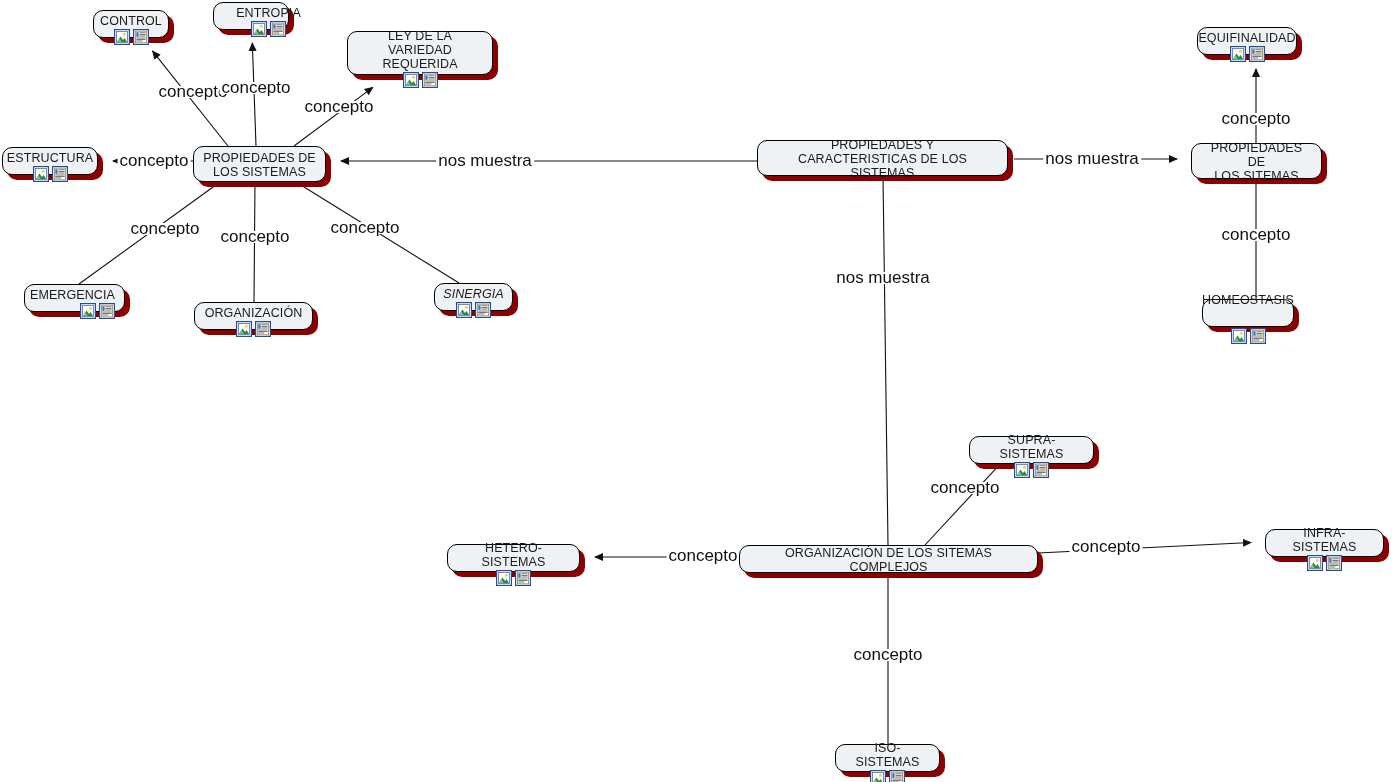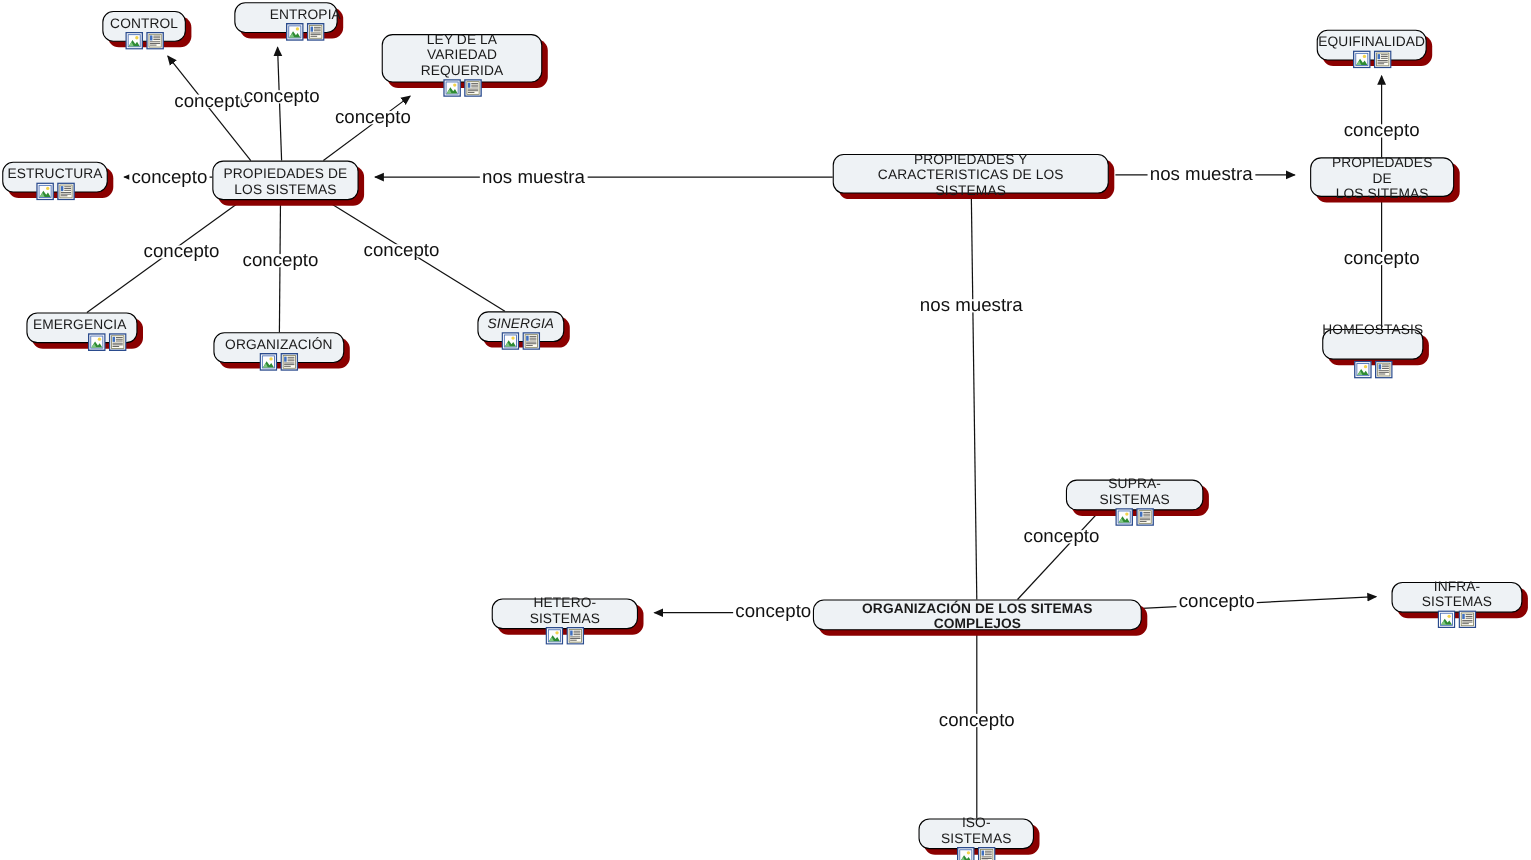--- a/index.html
+++ b/index.html
@@ -136,21 +136,21 @@
             <rect x="3.3" y="3.2" width="2.3" height="4.6" fill="#3f6fbf"></rect>
             <rect x="6.4" y="3.4" width="6.2" height="0.8" fill="#555555"></rect>
             <rect x="6.4" y="5.0" width="6.2" height="0.8" fill="#555555"></rect>
             <rect x="6.4" y="6.6" width="6.2" height="0.8" fill="#555555"></rect>
             <rect x="3.3" y="8.6" width="9.3" height="0.8" fill="#555555"></rect>
             <rect x="3.3" y="10.1" width="9.3" height="0.8" fill="#555555"></rect>
             <rect x="3.3" y="11.6" width="6.0" height="0.8" fill="#555555"></rect>
           </svg>
         </div>
       </div>
-      <div class="node" style="left: 213px; top: 2px; width: 94px; height: 28px; padding-left: 44px;">
+      <div class="node" style="left: 213px; top: 2px; width: 76px; height: 28px; padding-left: 44px;">
         <div class="node-label">ENTROPIA</div>
         <div class="node-icons">
           <svg class="icon-box" viewBox="0 0 16 16">
             <rect x="0.5" y="0.5" width="15" height="15" fill="#ffffff" stroke="#2a4b8d" stroke-width="1.4"></rect>
             <rect x="2.5" y="2.5" width="11" height="11" fill="#fdfdfd" stroke="#4a6fb5" stroke-width="0.8"></rect>
             <circle cx="10.4" cy="5.3" r="1.5" fill="#f2d34a"></circle>
             <path d="M3 13 L6.4 7.4 L9 11 L10.6 9 L13 13 Z" fill="#2e8b33"></path>
             <path d="M3 13 L5.6 9.2 L7.6 13 Z" fill="#7dc47f"></path>
           </svg>
           <svg class="icon-box" viewBox="0 0 16 16">
@@ -379,21 +379,21 @@
             <rect x="3.3" y="3.2" width="2.3" height="4.6" fill="#3f6fbf"></rect>
             <rect x="6.4" y="3.4" width="6.2" height="0.8" fill="#555555"></rect>
             <rect x="6.4" y="5.0" width="6.2" height="0.8" fill="#555555"></rect>
             <rect x="6.4" y="6.6" width="6.2" height="0.8" fill="#555555"></rect>
             <rect x="3.3" y="8.6" width="9.3" height="0.8" fill="#555555"></rect>
             <rect x="3.3" y="10.1" width="9.3" height="0.8" fill="#555555"></rect>
             <rect x="3.3" y="11.6" width="6.0" height="0.8" fill="#555555"></rect>
           </svg>
         </div>
       </div>
-      <div class="node" style="left: 739px; top: 545px; width: 299px; height: 28px; font-weight: bold;">
+      <div class="node" style="left: 739px; top: 545px; width: 299px; height: 28px;">
         <div class="node-label">ORGANIZACIÓN DE LOS SITEMAS COMPLEJOS</div>
       </div>
       <div class="node" style="left: 1265px; top: 529px; width: 119px; height: 28px;">
         <div class="node-label">INFRA-SISTEMAS</div>
         <div class="node-icons">
           <svg class="icon-box" viewBox="0 0 16 16">
             <rect x="0.5" y="0.5" width="15" height="15" fill="#ffffff" stroke="#2a4b8d" stroke-width="1.4"></rect>
             <rect x="2.5" y="2.5" width="11" height="11" fill="#fdfdfd" stroke="#4a6fb5" stroke-width="0.8"></rect>
             <circle cx="10.4" cy="5.3" r="1.5" fill="#f2d34a"></circle>
             <path d="M3 13 L6.4 7.4 L9 11 L10.6 9 L13 13 Z" fill="#2e8b33"></path>

